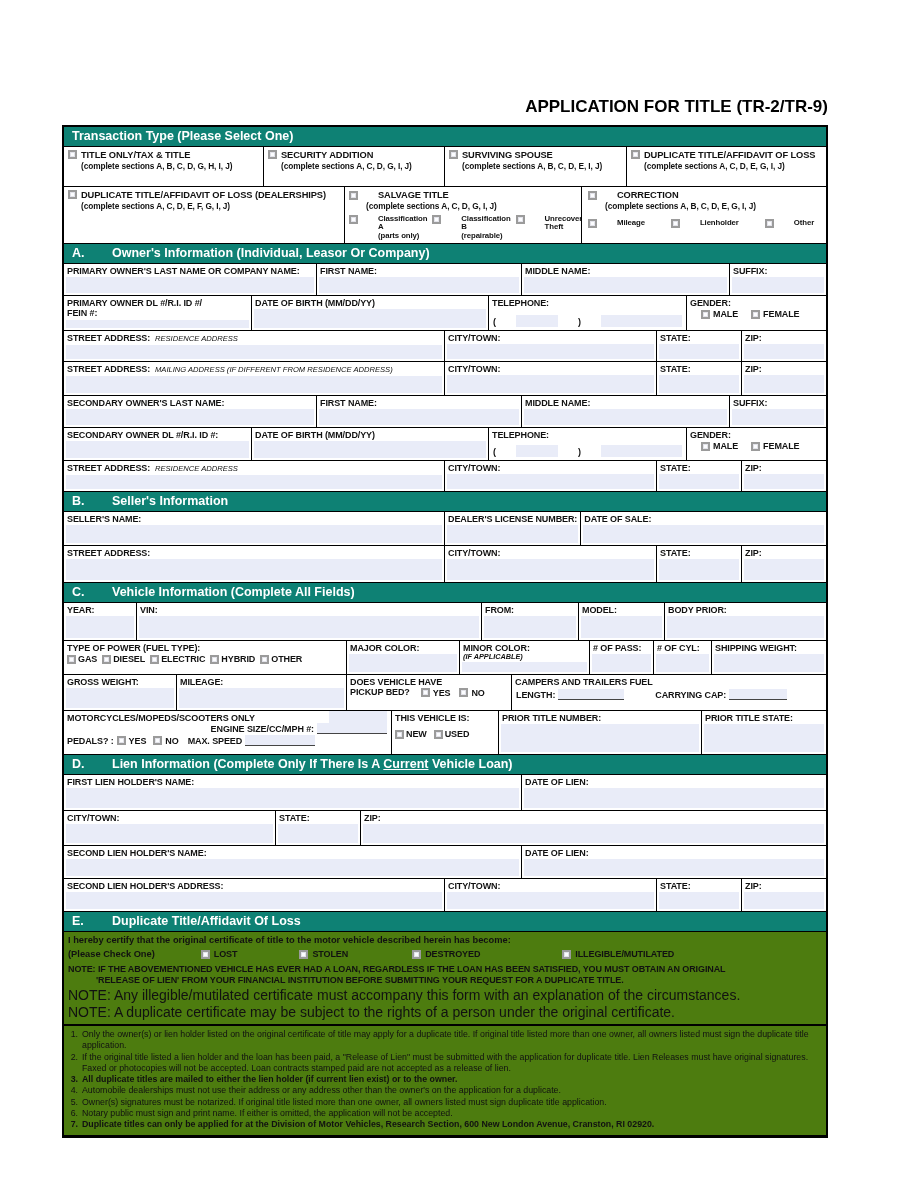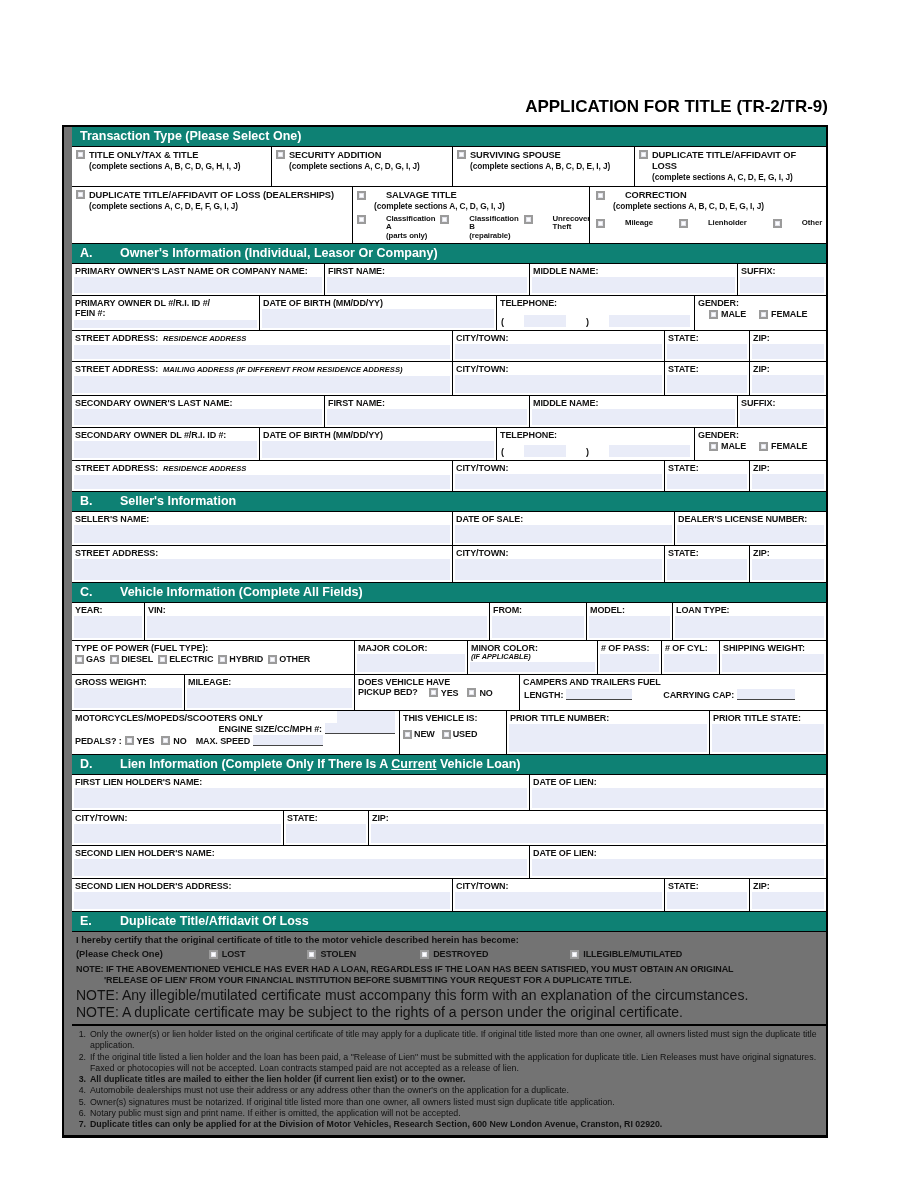--- a/index.html
+++ b/index.html
@@ -7,33 +7,33 @@
   .page {
     position: relative; width: 900px; height: 1200px; background: #fff;
     font-family: "Liberation Sans", sans-serif; color: #111;
   }
   .doc-title {
     position: absolute; top: 97px; right: 72px;
     font-size: 17px; font-weight: bold; letter-spacing: 0; color:#000;
   }
   .form {
     position: absolute; left: 62px; top: 125px; width: 766px;
-    border: 2px solid #000; border-bottom: 3px solid #000; background: #737373; padding-left: 8px;
+    border: 2px solid #000; border-bottom: 3px solid #000; background: #4d7c0f;
   }
   .bar {
     background: var(--teal-header, #0e8174); color: #fff;
     font-weight: bold; font-size: 12.5px; padding: 2px 0 3px 8px;
     border-bottom: 1px solid #000; display: flex; align-items: center;
   }
   .bar .letter { display:inline-block; width: 40px; }
   .row { display: flex; border-bottom: 1.5px solid #000; background:#fff; }
   .c { border-right: 1.5px solid #000; display: flex; flex-direction: column; position: relative; overflow: hidden; }
   .c:last-child { border-right: none; flex: 1; }
   .lb { font-weight: bold; font-size: 9px; line-height: 1.15; letter-spacing: -0.1px; padding: 2px 3px 0 3px; white-space: nowrap; }
-  .lb .it { font-style: italic; font-size: 7.6px; font-weight: bold; letter-spacing: 0; }
+  .lb .it { font-style: italic; font-size: 7.6px; font-weight: normal; letter-spacing: 0; }
   .it2 { font-style: italic; font-size: 7.3px; font-weight: bold; padding: 0 3px; line-height:1.1; }
   .ff { flex: 1; background: var(--field-fill, #e9ecf8); margin: 1px 2px 2px 2px; min-height: 8px; }
   .cb {
     display: inline-block; width: 9px; height: 9px; flex: none;
     background: #fcfdff; border: 2px solid #9b9b9b;
     box-shadow: inset 0 0 0 1px #e3e3ea; vertical-align: middle;
   }
   .optcell { flex-direction: row; gap: 4px; padding: 3px 4px; }
   .opt-title { font-weight: bold; font-size: 9.3px; line-height: 1.2; letter-spacing: -0.1px; }
   .opt-sub { font-weight: bold; font-size: 8.3px; line-height: 1.25; letter-spacing: -0.1px; }
@@ -304,26 +304,26 @@
     <div class="bar">
       <span class="letter">B.</span>
       <span>Seller's Information</span>
     </div>
 
     <div class="row" style="height:34px">
       <div class="c" style="width:381px">
         <div class="lb">SELLER'S NAME:</div>
         <div class="ff"></div>
       </div>
+      <div class="c">
+        <div class="lb">DEALER'S LICENSE NUMBER:</div>
+        <div class="ff"></div>
+      </div>
       <div class="c" style="width:222px">
         <div class="lb">DATE OF SALE:</div>
-        <div class="ff"></div>
-      </div>
-      <div class="c">
-        <div class="lb">DEALER'S LICENSE NUMBER:</div>
         <div class="ff"></div>
       </div>
     </div>
 
     <div class="row" style="height:37px">
       <div class="c" style="width:381px">
         <div class="lb">STREET ADDRESS:</div>
         <div class="ff"></div>
       </div>
       <div class="c" style="width:212px">
@@ -356,21 +356,21 @@
       </div>
       <div class="c" style="width:97px">
         <div class="lb">FROM:</div>
         <div class="ff"></div>
       </div>
       <div class="c" style="width:86px">
         <div class="lb">MODEL:</div>
         <div class="ff"></div>
       </div>
       <div class="c">
-        <div class="lb">LOAN TYPE:</div>
+        <div class="lb">BODY PRIOR:</div>
         <div class="ff"></div>
       </div>
     </div>
 
     <div class="row" style="height:34px">
       <div class="c" style="width:283px">
         <div class="lb">TYPE OF POWER (FUEL TYPE):</div>
         <div class="hrow" style="padding:1px 3px 3px; gap:2px">
           <span class="cb"></span>
           <span class="inline-lbl">GAS</span>

